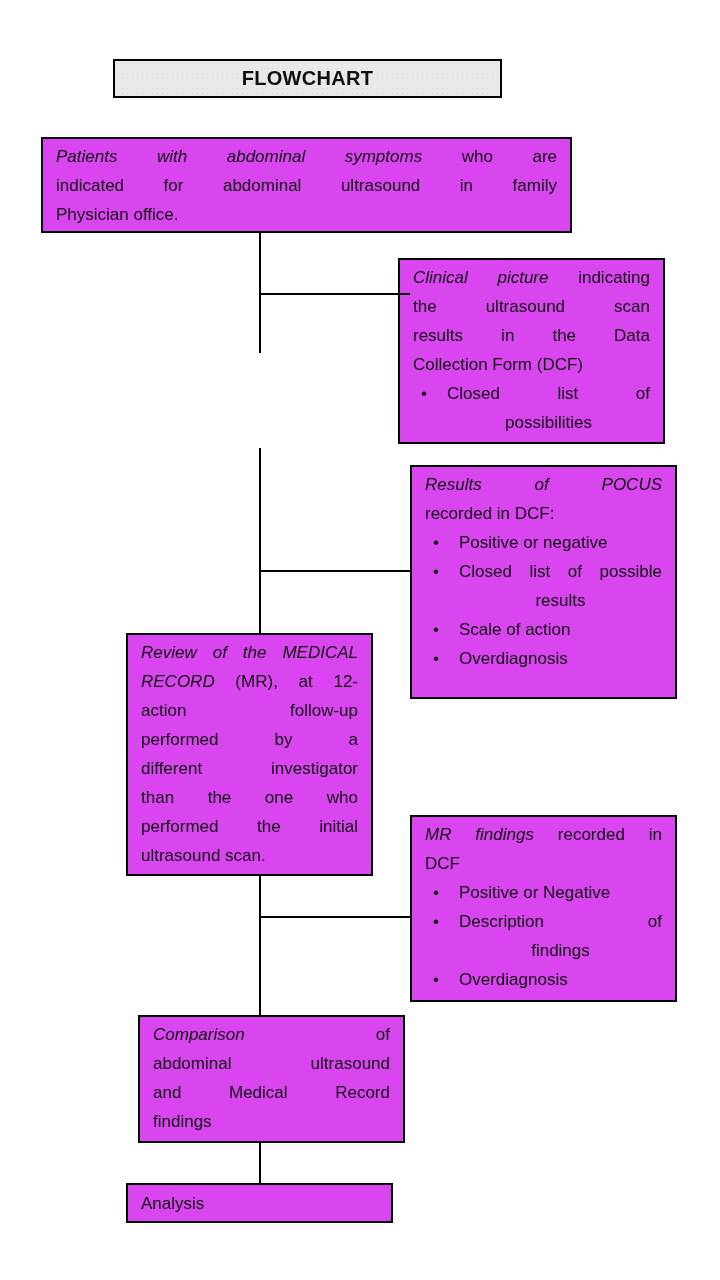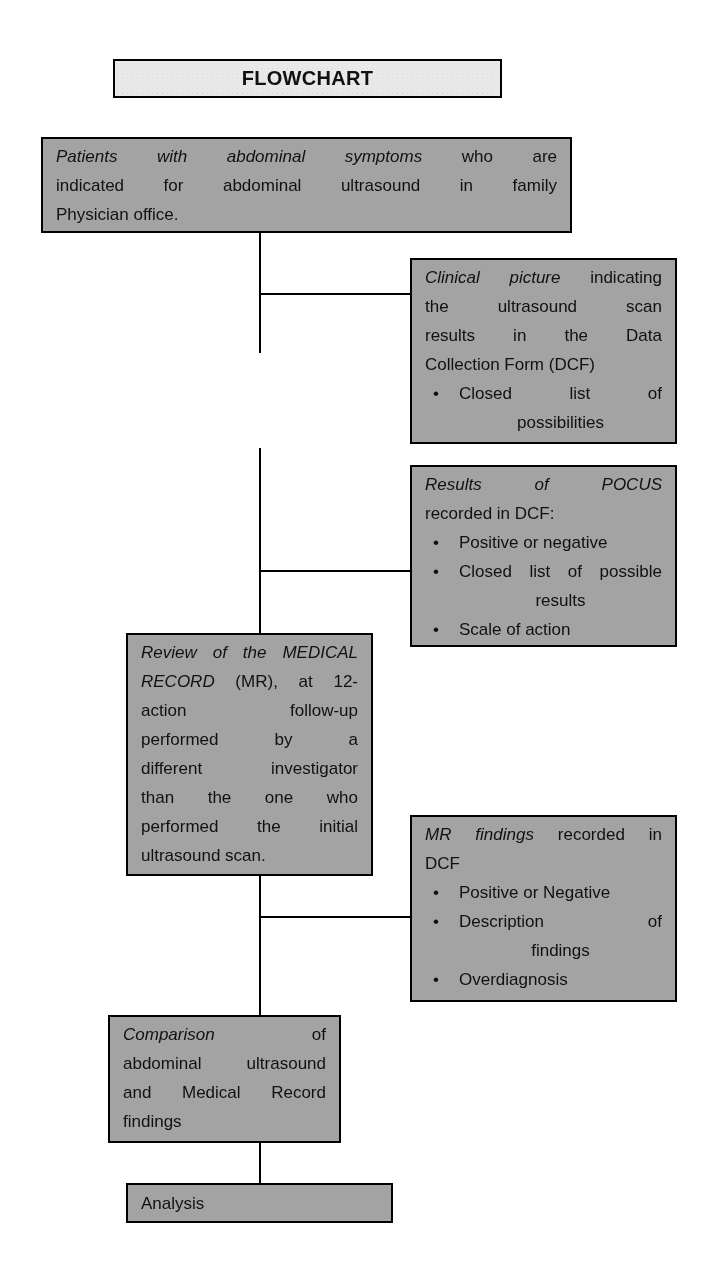--- a/index.html
+++ b/index.html
@@ -7,21 +7,21 @@
     position: relative;
     width: 720px;
     height: 1280px;
     background: #ffffff;
     font-family: "Liberation Sans", "DejaVu Sans", sans-serif;
     color: #111111;
   }
   .box {
     position: absolute;
     box-sizing: border-box;
-    background: #a3a3a3;
+    background: #d946ef;
     border: 2px solid #000000;
     font-size: 17px;
     line-height: 29px;
     padding: 3px 13px;
     overflow: hidden;
   }
   .title-box {
     position: absolute;
     box-sizing: border-box;
     border: 2px solid #000000;
@@ -38,26 +38,26 @@
   .line { text-align: left; white-space: normal; }
   .line.just { text-align: justify; text-align-last: justify; }
   .line .it { font-style: italic; }
   .line.bullet-line { position: relative; padding-left: 34px; }
   .line.bullet-line .dot { position: absolute; left: 8px; top: 0; }
   .line.indent-line { padding-left: 34px; text-align: center; }
   .connector { position: absolute; background: #000000; }
   
   #box-title      { left: 113px; top:   59px; width: 389px; height: 39px; }
   #box-patients   { left:  41px; top:  137px; width: 531px; height: 96px; }
-  #box-clinical   { left: 410px; top:  258px; width: 267px; height: 186px; }
+  #box-clinical   { left: 398px; top:  258px; width: 267px; height: 186px; }
   #box-pocus      { left: 127px; top:  353px; width: 246px; height: 95px; }
-  #box-results    { left: 410px; top:  465px; width: 267px; height: 182px; }
+  #box-results    { left: 410px; top:  465px; width: 267px; height: 234px; }
   #box-review     { left: 126px; top:  633px; width: 247px; height: 243px; }
   #box-mr         { left: 410px; top:  815px; width: 267px; height: 187px; }
-  #box-comparison { left: 108px; top: 1015px; width: 233px; height: 128px; }
+  #box-comparison { left: 138px; top: 1015px; width: 267px; height: 128px; }
   #box-analysis   { left: 126px; top: 1183px; width: 267px; height: 40px; line-height: 32px; }
   
   #conn-v1 { left: 259px; top:  233px; width:   2px; height: 120px; }
   #conn-h1 { left: 259px; top:  293px; width: 151px; height:   2px; }
   #conn-v2 { left: 259px; top:  448px; width:   2px; height: 185px; }
   #conn-h2 { left: 259px; top:  570px; width: 151px; height:   2px; }
   #conn-v3 { left: 259px; top:  876px; width:   2px; height: 139px; }
   #conn-h3 { left: 259px; top:  916px; width: 151px; height:   2px; }
   #conn-v4 { left: 259px; top: 1143px; width:   2px; height:  40px; }
 </style>

